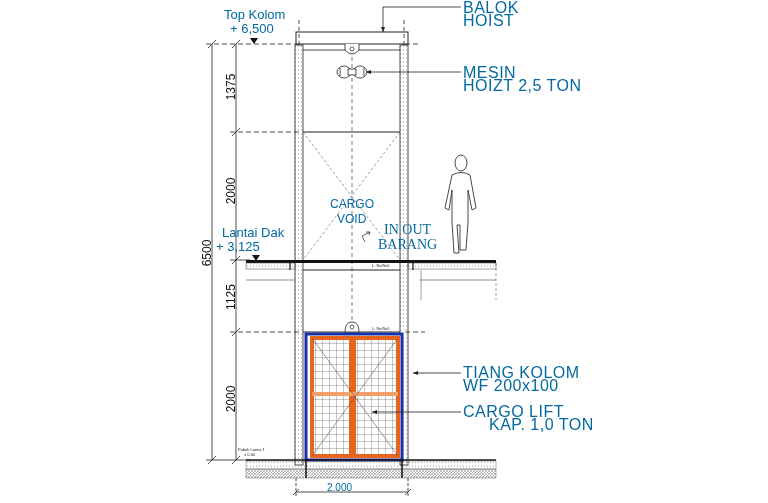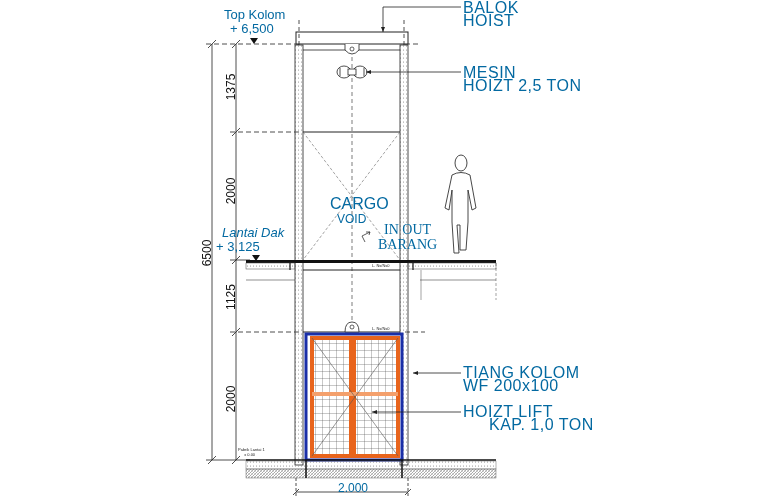--- a/index.html
+++ b/index.html
@@ -137,39 +137,39 @@
     <polyline points="372,412 461,412"></polyline>
   </g>
   <polygon points="383,32 381,27 385,27" fill="#222"></polygon>
   <polygon points="366,72 371,70 371,74" fill="#222"></polygon>
   <polygon points="413,373 418,371 418,375" fill="#222"></polygon>
   <polygon points="372,412 377,410 377,414" fill="#222"></polygon>
 </svg>
 
 <div class="lbl sans" style="left:224px;top:8px;">Top Kolom</div>
 <div class="lbl sans" style="left:230px;top:22px;">+ 6,500</div>
-<div class="lbl sans" style="left:222px;top:226px;font-style:italic;">Lantai Dak</div>
+<div class="lbl sans" style="left:222px;top:226px;">Lantai Dak</div>
 <div class="lbl sans" style="left:216px;top:240px;">+ 3,125</div>
 <div class="tiny" style="left:238px;top:447px;">Pabrik Lantai 1</div>
 <div class="tiny" style="left:244px;top:452px;">± 0.00</div>
 
 <div class="dim" style="left:194px;top:246px;">6500</div>
 <div class="dim" style="left:218px;top:80px;">1375</div>
 <div class="dim" style="left:218px;top:184px;">2000</div>
 <div class="dim" style="left:218px;top:290px;">1125</div>
 <div class="dim" style="left:218px;top:392px;">2000</div>
-<div class="lbl sans" style="left:338px;top:481px;font-size:12px;">2.000</div>
+<div class="lbl sans" style="left:327px;top:481px;font-size:10px;">2.000</div>
 
 <div class="lbl sans" style="left:337px;top:183px;font-size:12px;margin-top:29px;">VOID</div>
-<div class="lbl sans" style="left:330px;top:197px;font-size:16px;">CARGO</div>
+<div class="lbl sans" style="left:330px;top:197px;font-size:12px;">CARGO</div>
 <div class="lbl serif" style="left:384px;top:222px;">IN OUT</div>
 <div class="lbl serif" style="left:378px;top:237px;">BARANG</div>
 <div class="tiny" style="left:372px;top:263px;">L. Ns/Ns0</div>
 <div class="tiny" style="left:372px;top:326px;">L. Ns/Ns0</div>
 
 <div class="lbl mono" style="left:463px;top:1px;">BALOK</div>
 <div class="lbl mono" style="left:463px;top:14px;">HOIST</div>
 <div class="lbl mono" style="left:463px;top:66px;text-align:right;">MESIN</div>
 <div class="lbl mono" style="left:463px;top:79px;">HOIZT 2,5 TON</div>
 <div class="lbl mono" style="left:463px;top:366px;">TIANG KOLOM</div>
 <div class="lbl mono" style="left:463px;top:379px;text-align:center;">WF 200x100</div>
-<div class="lbl mono" style="left:463px;top:405px;">HOIZT LIFT</div>
+<div class="lbl mono" style="left:463px;top:405px;">CARGO LIFT</div>
 <div class="lbl mono" style="left:463px;top:418px;margin-left:26px;">KAP. 1,0 TON</div>
 
 </body></html>

